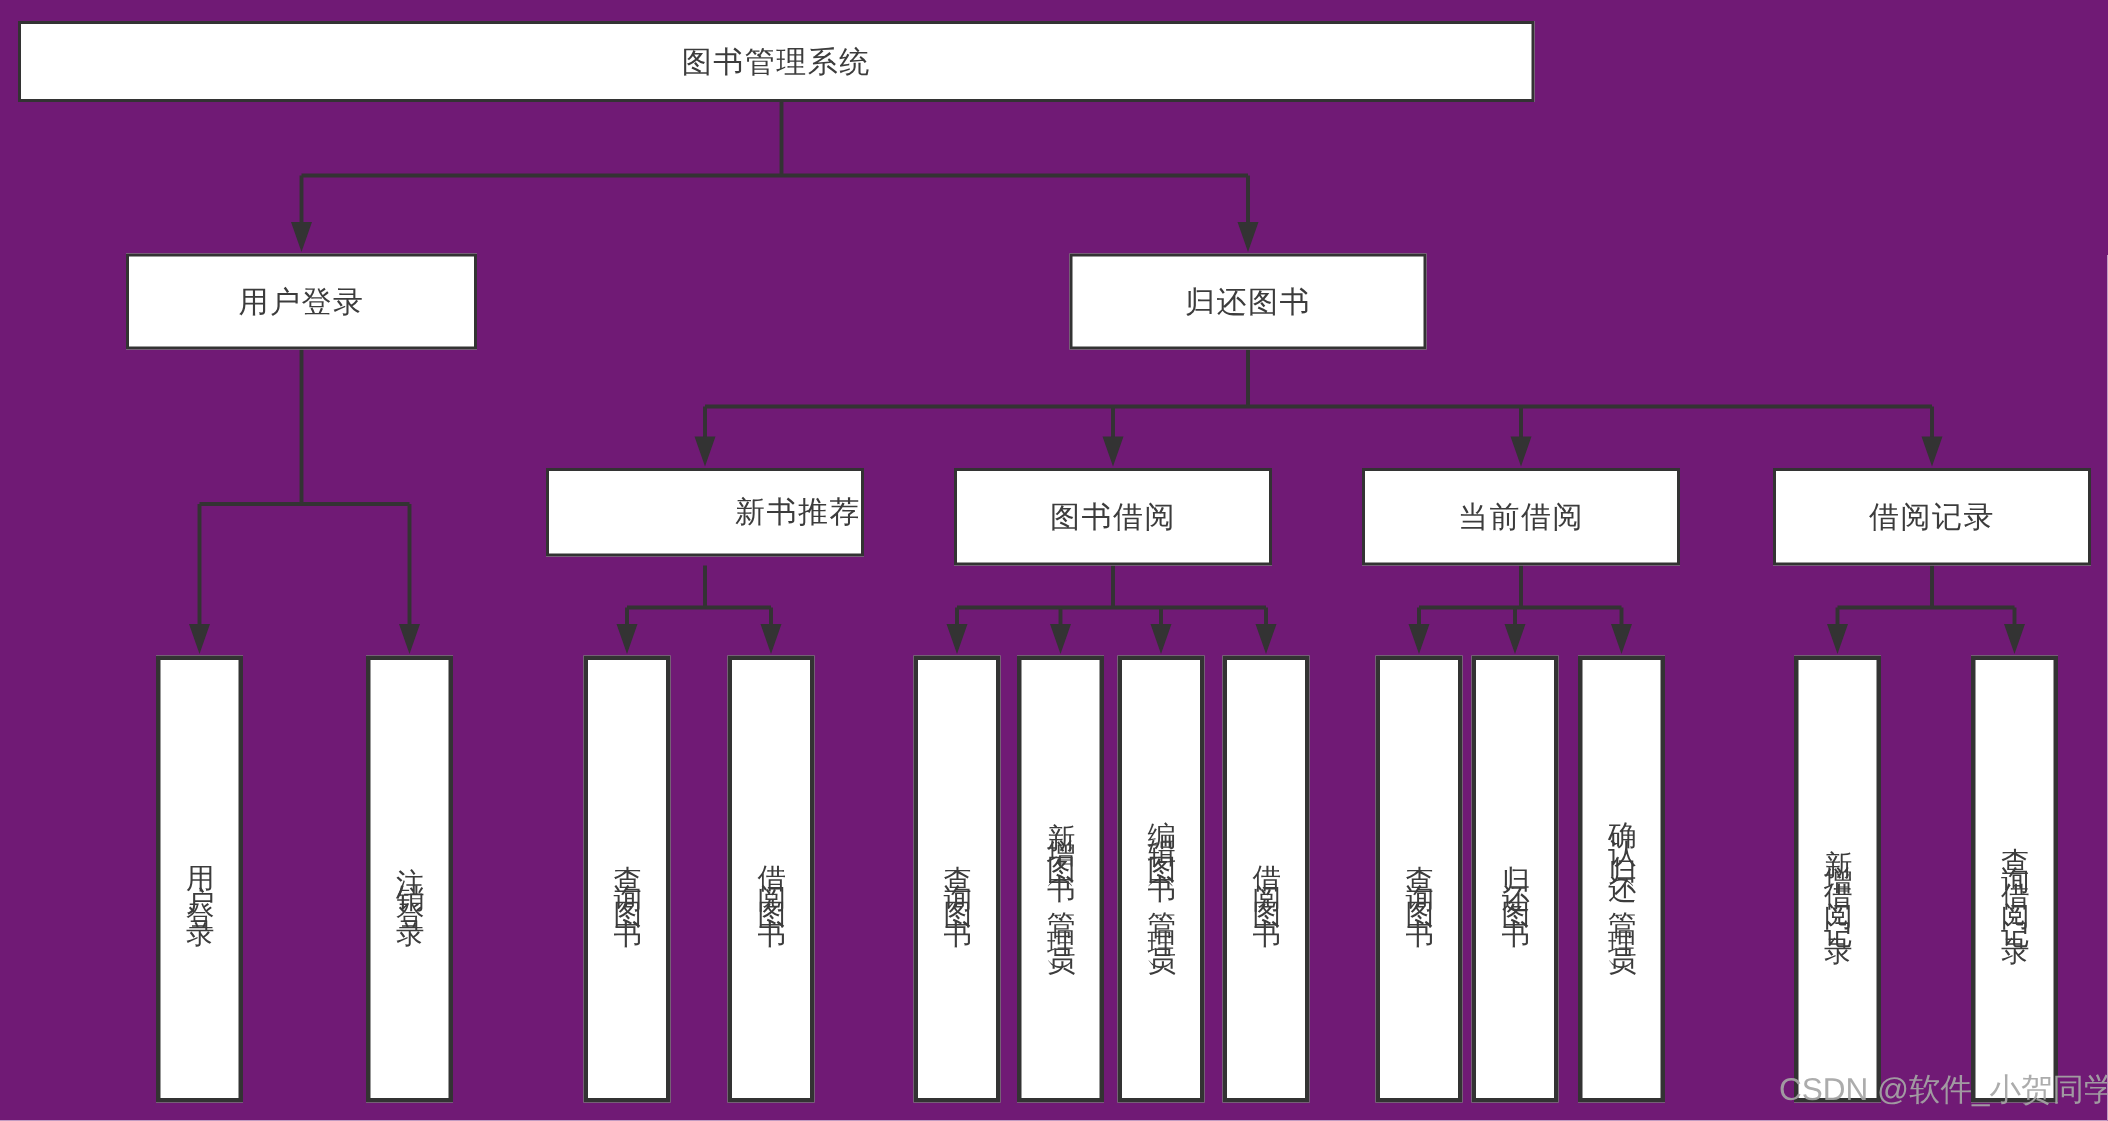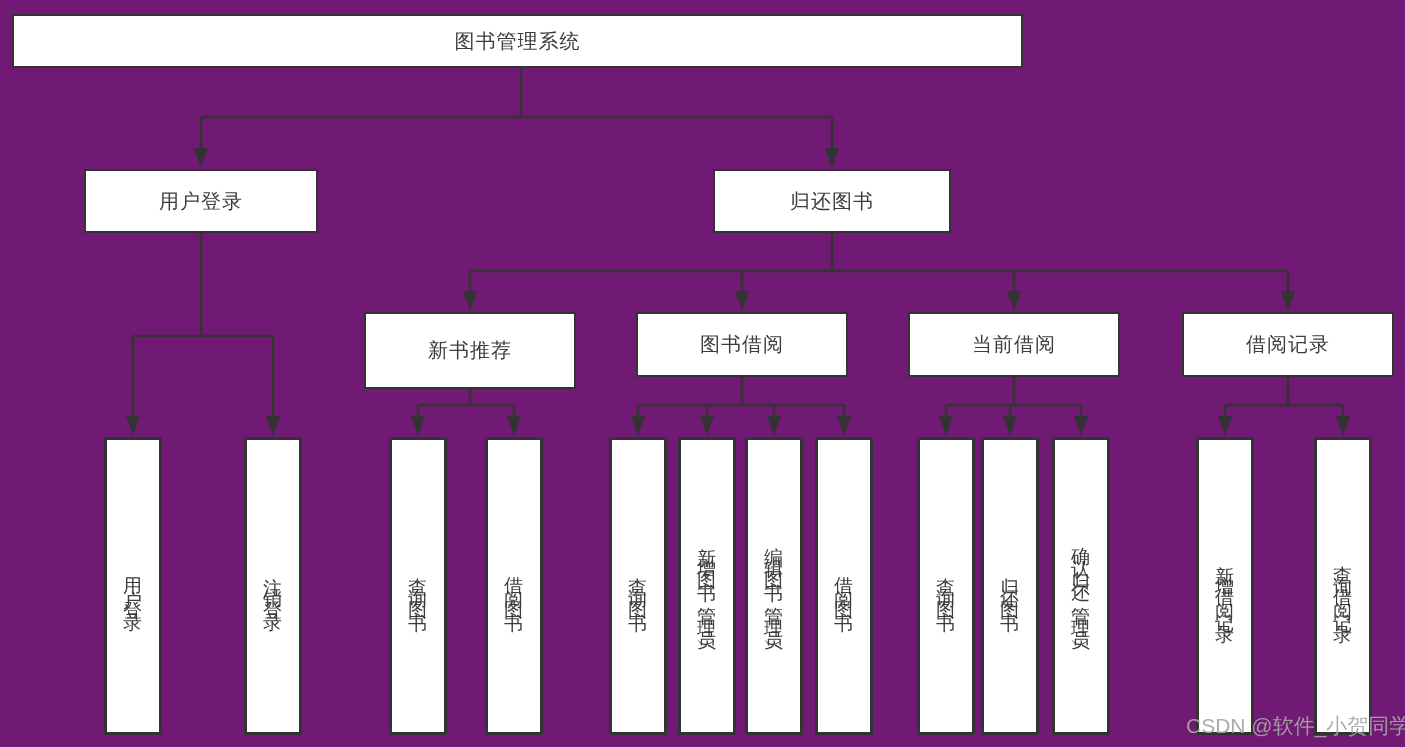--- a/index.html
+++ b/index.html
@@ -29,21 +29,21 @@
   .leaf .v-label{
     writing-mode:vertical-rl;
     text-orientation:mixed;
     font-size:19px;
     line-height:1;
     letter-spacing:12px;
   }
   #n-root   {left:12px;  top:14px;  width:1011px; height:54px;}
   #n-login  {left:84px;  top:169px; width:234px;  height:64px;}
   #n-mgmt   {left:713px; top:169px; width:238px;  height:64px;}
-  #n-rec    {left:364px; top:312px; width:212px;  height:77px;}
+  #n-rec    {left:364px; top:312px; width:212px;  height:59px;justify-content:flex-end;}
   #n-borrow {left:636px; top:312px; width:212px;  height:65px;font-family:Liberation Mono, monospace;}
   #n-current{left:908px; top:312px; width:212px;  height:65px;text-align:right;}
   #n-records{left:1182px;top:312px; width:212px;  height:65px;align-items:center;}
   #lf-1{left:104px;} #lf-2{left:244px;}
   #lf-3{left:389px;} #lf-4{left:485px;}
   #lf-5{left:609px;} #lf-6{left:678px;} #lf-7{left:745px;} #lf-8{left:815px;}
   #lf-9{left:917px;} #lf-10{left:981px;} #lf-11{left:1052px;}
   #lf-12{left:1196px;} #lf-13{left:1314px;}
   #watermark{
     position:absolute;

